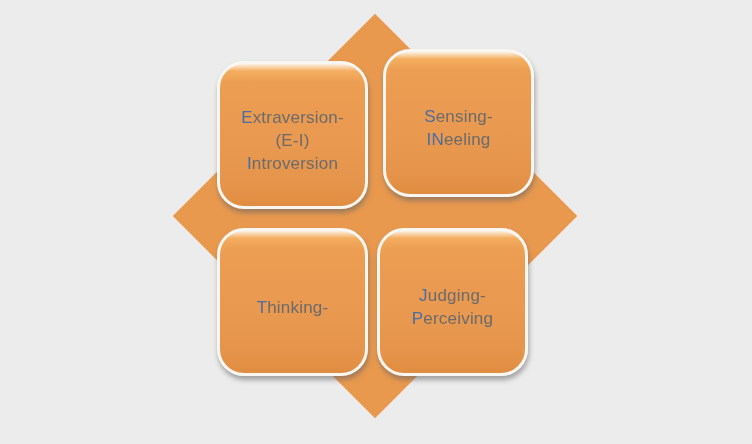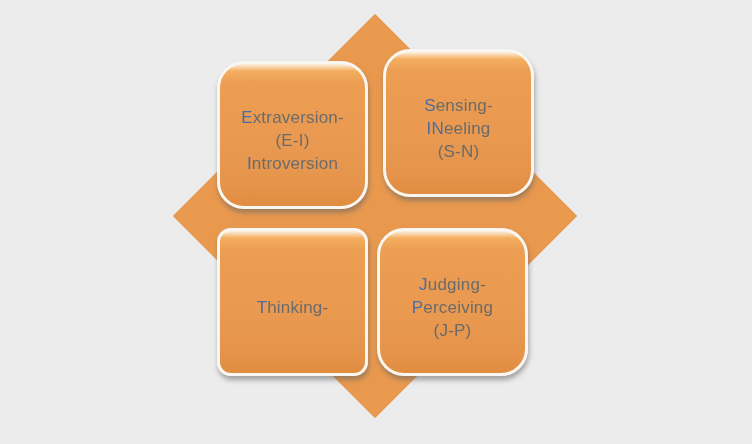--- a/index.html
+++ b/index.html
@@ -43,21 +43,21 @@
       #e6944b 85%,
       #e08d41 100%);
     box-shadow: 1px 4px 5px rgba(100,100,100,0.55);
     display: flex;
     align-items: center;
     justify-content: center;
     text-align: center;
   }
   .card.tl { left: 217px; top: 61px; }
   .card.tr { left: 383px; top: 49px; }
-  .card.bl { left: 217px; top: 228px; border-radius: 14px; }
+  .card.bl { left: 217px; top: 228px; }
   .card.br { left: 377px; top: 228px; }
   .card-text {
     transform: translateY(5px);
     font-size: 17px;
     line-height: 23px;
     color: var(--gray, #6B6B6B);
     letter-spacing: 0.2px;
   }
   .hl {
     color: var(--blue, #4A6DA4);
@@ -74,30 +74,28 @@
         <div><span class="hl">E</span><span>xtraversion-</span></div>
         <div><span>(E-I)</span></div>
         <div><span class="hl">I</span><span>ntroversion</span></div>
       </div>
   </div>
 
   <div class="card tr">
     <div class="card-text">
         <div><span class="hl">S</span><span>ensing-</span></div>
         <div><span class="hl">IN</span><span>eeling</span></div>
-        <div><span>(S-N)</span></div>
       </div>
   </div>
 
   <div class="card bl">
     <div class="card-text">
         <div><span class="hl">T</span><span>hinking-</span></div>
       </div>
   </div>
 
   <div class="card br">
     <div class="card-text">
         <div><span class="hl">J</span><span>udging-</span></div>
         <div><span class="hl">P</span><span>erceiving</span></div>
-        <div><span>(J-P)</span></div>
       </div>
   </div>
 </div>
 
 </body></html>

